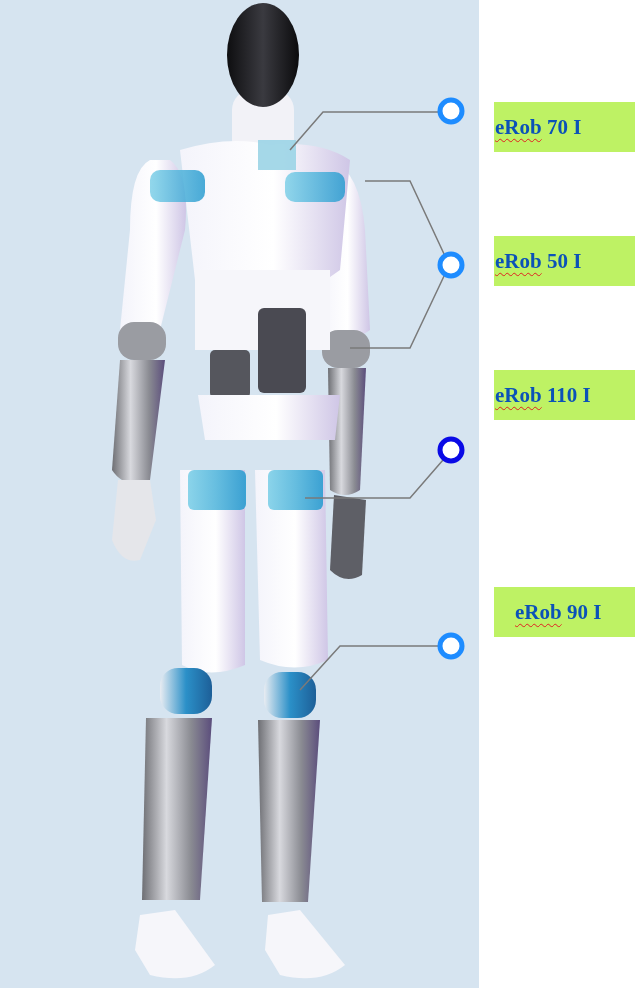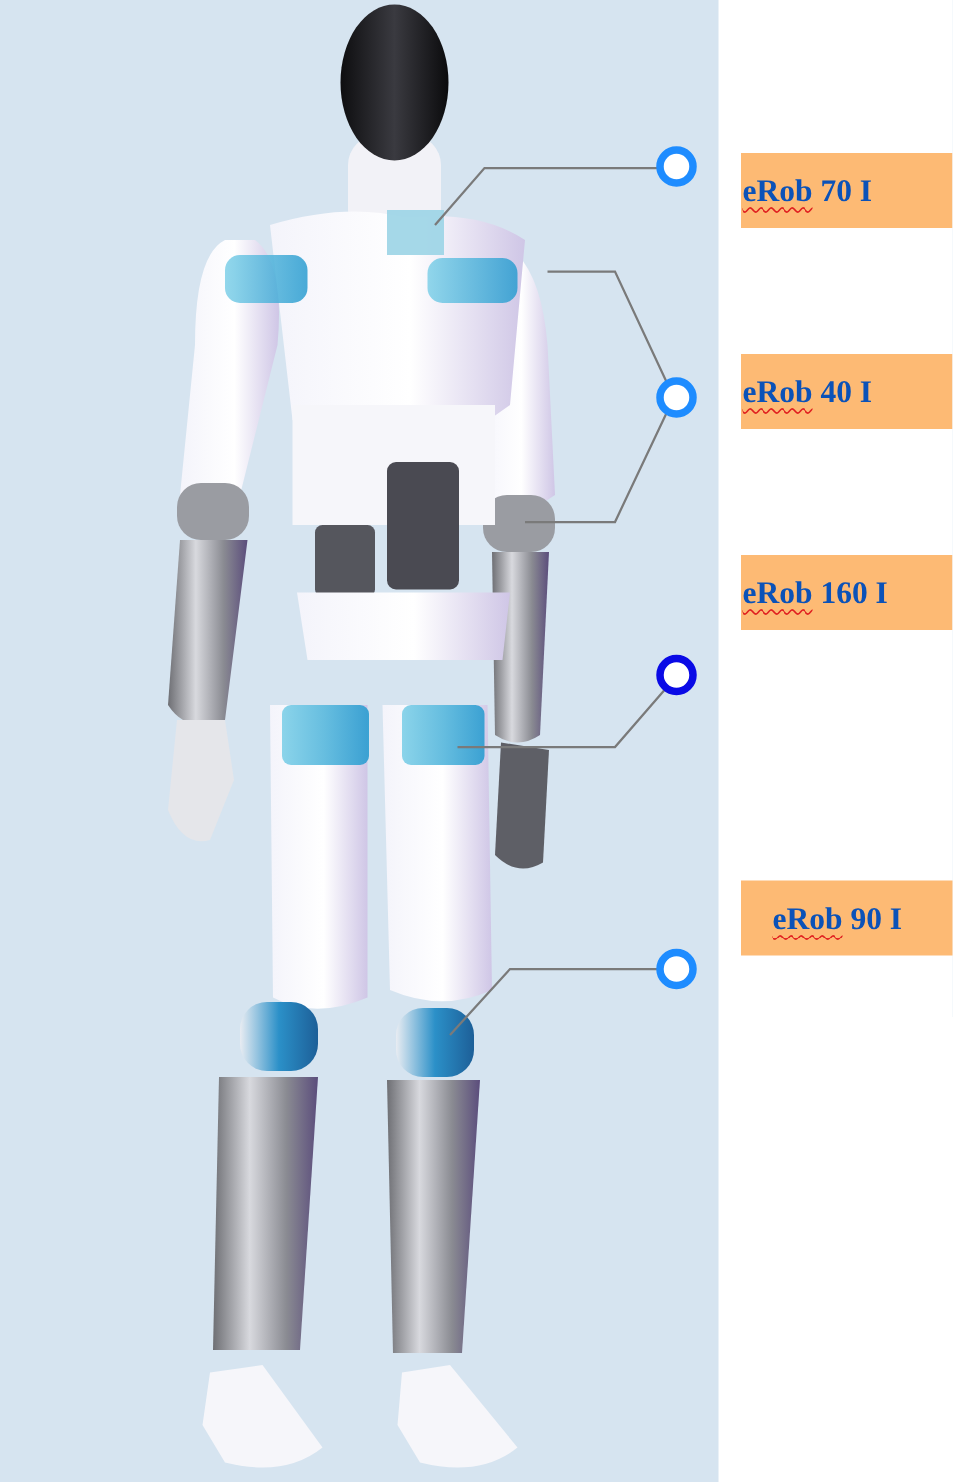--- a/index.html
+++ b/index.html
@@ -1,19 +1,19 @@
 <!DOCTYPE html>
 <html><head>
 <meta charset="utf-8">
 <style>
   html,body{margin:0;padding:0;background:#ffffff;}
   body{width:635px;height:988px;position:relative;overflow:hidden;font-family:"Liberation Serif","DejaVu Serif",serif;}
   .panel{position:absolute;left:0;top:0;width:479px;height:988px;background:#d6e4f0;overflow:hidden;}
   .panel svg{position:absolute;left:0;top:0;}
-  .label-box{position:absolute;left:494px;width:141px;height:50px;background:#fdba74;display:flex;align-items:center;}
+  .label-box{position:absolute;left:494px;width:141px;height:50px;background:#bef264;display:flex;align-items:center;}
   .label-text{font-family:"Liberation Serif","DejaVu Serif",serif;font-weight:bold;font-size:21px;color:#0b52b8;white-space:nowrap;padding-left:1px;}
   .label-text .brand{text-decoration:underline wavy #e02020;text-decoration-thickness:1px;text-underline-offset:4px;}
 </style>
 </head>
 <body>
 
 <div class="panel">
   <svg width="479" height="988" viewBox="0 0 479 988">
     <defs>
       <linearGradient id="shellW" x1="0" x2="1" y1="0" y2="0">
@@ -107,22 +107,22 @@
     <circle cx="451" cy="450" r="11" fill="#ffffff" stroke="#0a0ae6" stroke-width="5"></circle>
     <circle cx="451" cy="646" r="11" fill="#ffffff" stroke="#1e8cff" stroke-width="5"></circle>
   </svg>
 </div>
 
 <div class="label-box" style="top:102px;">
   <span class="label-text"><span class="brand">eRob</span> <span>70 I</span></span>
 </div>
 
 <div class="label-box" style="top:236px;">
-  <span class="label-text"><span class="brand">eRob</span> <span>40 I</span></span>
+  <span class="label-text"><span class="brand">eRob</span> <span>50 I</span></span>
 </div>
 
 <div class="label-box" style="top:370px;">
-  <span class="label-text"><span class="brand">eRob</span> <span>160 I</span></span>
+  <span class="label-text"><span class="brand">eRob</span> <span>110 I</span></span>
 </div>
 
 <div class="label-box" style="top:587px;padding-left:20px;">
   <span class="label-text"><span class="brand">eRob</span> <span>90 I</span></span>
 </div>
 
 </body></html>

